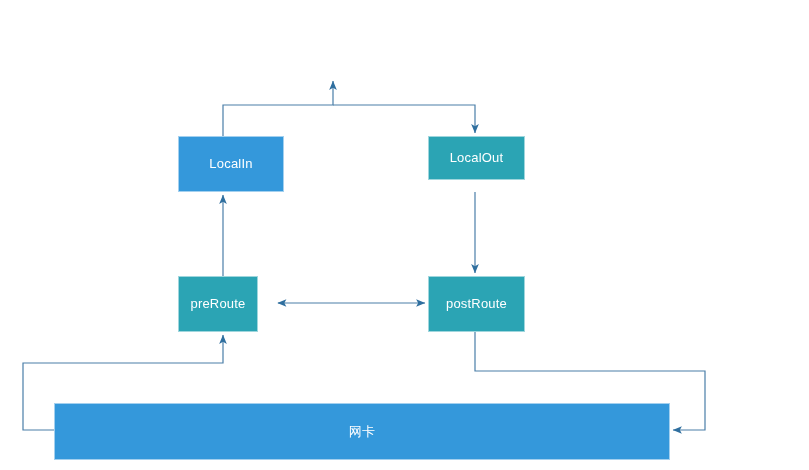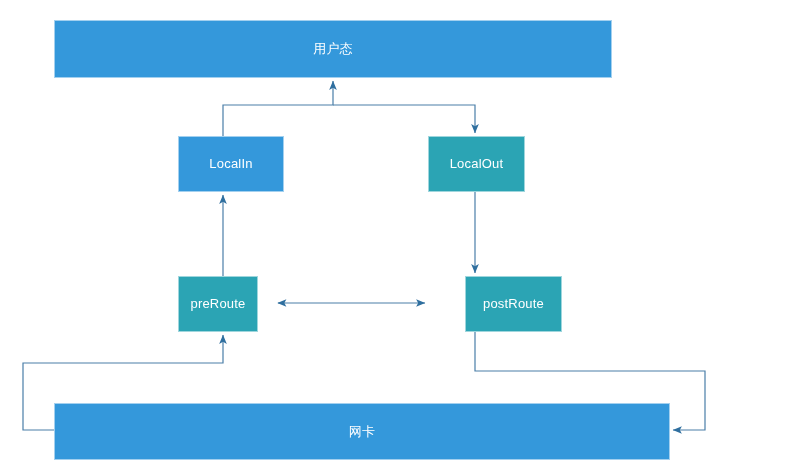--- a/index.html
+++ b/index.html
@@ -74,37 +74,34 @@
       <path d="M 475,192 L 475,273" marker-end="url(#arrow-end)"></path>
 
       <path d="M 278,303 L 425,303" marker-start="url(#arrow-start)" marker-end="url(#arrow-end)"></path>
 
       <path d="M 54,430 L 23,430 L 23,363 L 223,363 L 223,335" marker-end="url(#arrow-end)"></path>
 
       <path d="M 475,332 L 475,371 L 705,371 L 705,430 L 673,430" marker-end="url(#arrow-end)"></path>
     </g>
   </svg>
 
-  <div class="node blue wide" style="left:54px; top:20px; width:558px; height:58px;">
-    <span class="node-label">用户态</span>
-  </div>
 
   <div class="node blue" style="left:178px; top:136px; width:106px; height:56px;">
     <span class="node-label">LocalIn</span>
   </div>
 
-  <div class="node teal" style="left:428px; top:136px; width:97px; height:56px;">
+  <div class="node teal" style="left:428px; top:136px; width:97px; height:44px;">
     <span class="node-label">LocalOut</span>
   </div>
 
   <div class="node teal" style="left:178px; top:276px; width:80px; height:56px;">
     <span class="node-label">preRoute</span>
   </div>
 
-  <div class="node teal" style="left:428px; top:276px; width:97px; height:56px;margin-left:37px;">
+  <div class="node teal" style="left:428px; top:276px; width:97px; height:56px;">
     <span class="node-label">postRoute</span>
   </div>
 
   <div class="node blue wide" style="left:54px; top:403px; width:616px; height:57px;text-align:right;">
     <span class="node-label">网卡</span>
   </div>
 
 </div>
 
 </body></html>

